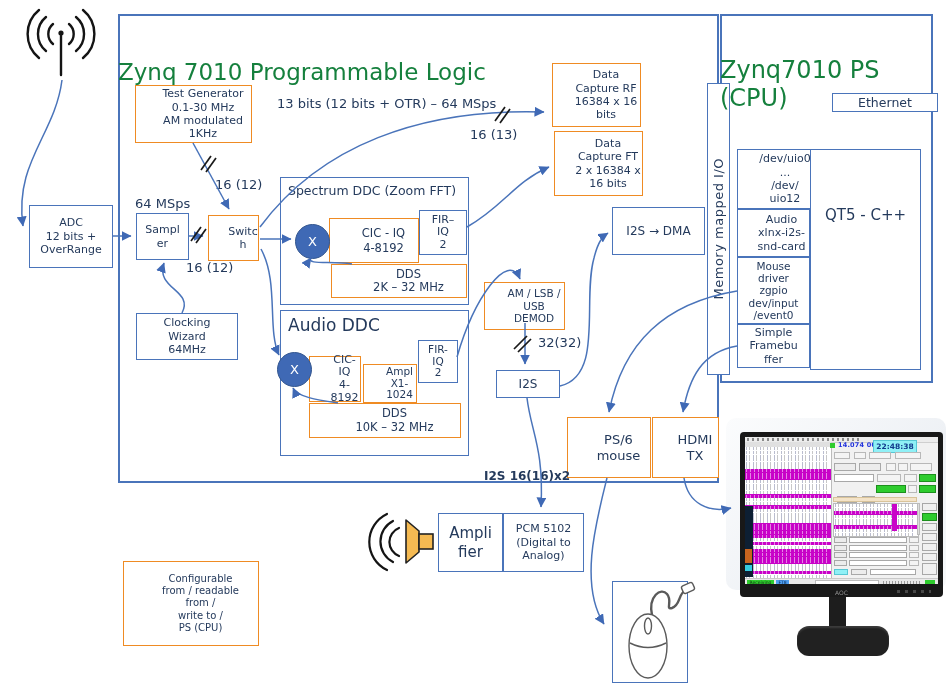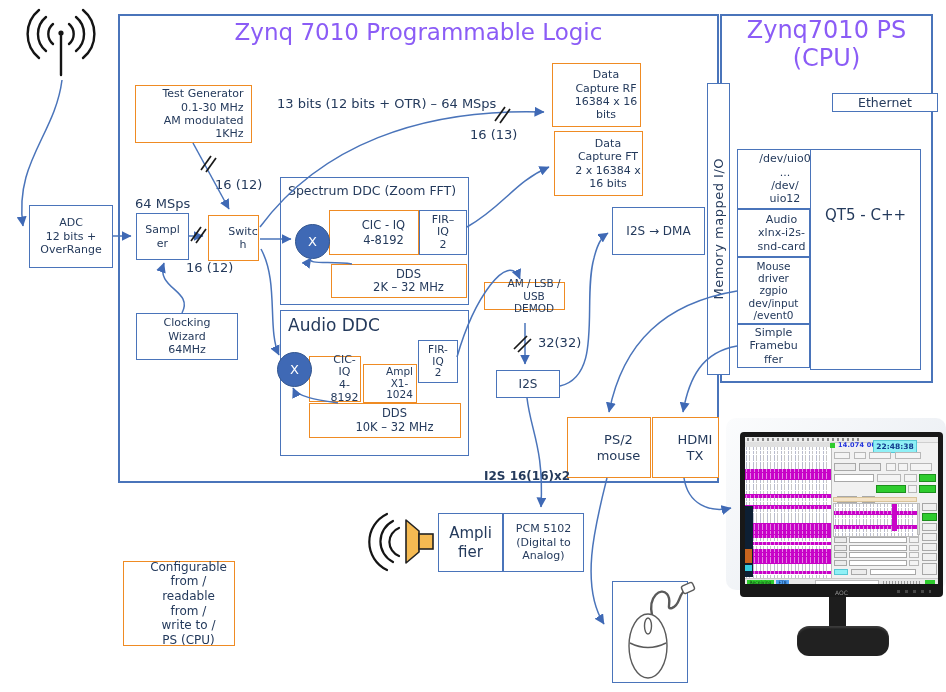--- a/index.html
+++ b/index.html
@@ -4,21 +4,21 @@
 <style>
   html,body{margin:0;padding:0;}
   body{width:946px;height:692px;position:relative;background:#fff;
        font-family:"DejaVu Sans","Liberation Sans",sans-serif;color:#243a5c;overflow:hidden;}
   .bx{position:absolute;background:#fff;border:1.6px solid #4a74ba;box-sizing:border-box;
       display:flex;align-items:center;justify-content:center;text-align:center;
       white-space:pre-line;font-size:11px;line-height:1.22;color:#243a5c;z-index:2;}
   .orange{border-color:#EF8B23;border-width:1.8px;padding-left:19px;}
   .frame{position:absolute;border:2px solid #4a74ba;box-sizing:border-box;background:transparent;z-index:1;}
   .lbl{position:absolute;font-size:13px;color:#243a5c;white-space:nowrap;z-index:3;}
-  .title{position:absolute;text-align:center;color:#8b5cf6;z-index:3;white-space:pre-line;}
+  .title{position:absolute;text-align:left;color:#15803d;z-index:3;white-space:pre-line;margin-top:40px;}
   .mix{position:absolute;width:33px;height:33px;border-radius:50%;background:#3f69b5;border:1.5px solid #33568f;
        color:#fff;display:flex;align-items:center;justify-content:center;font-size:13px;z-index:3;}
   .vert{writing-mode:vertical-rl;transform:rotate(180deg);font-size:13px;letter-spacing:.5px;}
   #overlay{position:absolute;left:0;top:0;z-index:9;pointer-events:none;}
   
   #splash{position:absolute;left:726px;top:418px;width:220px;height:172px;z-index:0;border-radius:10px;
           background:linear-gradient(135deg,#fbfcfd 0%,#eef1f5 60%,#f7f9fa 100%);}
   #mon-frame{position:absolute;left:740px;top:432px;width:203px;height:165px;background:#181818;
              border-radius:4px;z-index:3;}
   #screen{position:absolute;left:5px;top:5px;width:193px;height:147px;background:#f1f1f1;overflow:hidden;}
@@ -48,48 +48,48 @@
 <div class="frame" style="left:118px;top:14px;width:601px;height:469px;"></div>
 <div class="frame" style="left:720px;top:14px;width:213px;height:369px;"></div>
 
 <div class="title" style="left:118px;top:19px;width:601px;font-size:23px;">Zynq 7010 Programmable Logic</div>
 <div class="title" style="left:720px;top:17px;width:213px;font-size:24px;line-height:1.16;">Zynq7010 PS
 (CPU)</div>
 
 <div class="bx" style="left:29px;top:205px;width:84px;height:63px;">ADC
 12 bits +
 OverRange</div>
-<div class="bx orange" style="left:123px;top:561px;width:112px;height:85px;font-size:12px;">Configurable
+<div class="bx orange" style="left:123px;top:561px;width:136px;height:85px;font-size:10px;">Configurable
 from / readable
 from /
 write to /
 PS (CPU)</div>
 
-<div class="bx orange" style="left:135px;top:85px;width:117px;height:58px;text-align:right;">Test Generator
+<div class="bx orange" style="left:135px;top:85px;width:117px;height:58px;">Test Generator
 0.1-30 MHz
 AM modulated
 1KHz</div>
 <div class="lbl" style="left:277px;top:96px;">13 bits (12 bits + OTR) – 64 MSps</div>
 <div class="lbl" style="left:215px;top:177px;">16 (12)</div>
 <div class="lbl" style="left:135px;top:196px;">64 MSps</div>
 <div class="bx" style="left:136px;top:213px;width:53px;height:47px;">Sampl
 er</div>
 <div class="bx orange" style="left:208px;top:215px;width:51px;height:46px;">Switc
 h</div>
 <div class="lbl" style="left:186px;top:260px;">16 (12)</div>
 <div class="bx" style="left:136px;top:313px;width:102px;height:47px;">Clocking
 Wizard
 64MHz</div>
 
 <div class="frame" style="left:280px;top:177px;width:189px;height:128px;border-width:1.6px;"></div>
 <div class="lbl" style="left:288px;top:183px;font-size:12.5px;">Spectrum DDC (Zoom FFT)</div>
 <div class="mix" style="left:295px;top:224px;">
   <span>X</span>
 </div>
-<div class="bx orange" style="left:329px;top:210px;width:90px;height:45px;font-size:11.5px;">CIC - IQ
+<div class="bx orange" style="left:329px;top:218px;width:90px;height:45px;font-size:11.5px;">CIC - IQ
 4-8192</div>
 <div class="bx" style="left:419px;top:210px;width:48px;height:45px;line-height:1.1;">FIR–
 IQ
 2</div>
 <div class="bx orange" style="left:331px;top:264px;width:136px;height:34px;font-size:11.5px;line-height:1.15;">DDS
 2K – 32 MHz</div>
 
 <div class="frame" style="left:280px;top:310px;width:189px;height:146px;border-width:1.6px;"></div>
 <div class="lbl" style="left:288px;top:315px;font-size:17px;font-weight:500;">Audio DDC</div>
 <div class="mix" style="left:277px;top:352px;">
@@ -110,26 +110,26 @@
 <div class="bx orange" style="left:552px;top:63px;width:89px;height:64px;">Data
 Capture RF
 16384 x 16
 bits</div>
 <div class="lbl" style="left:470px;top:127px;">16 (13)</div>
 <div class="bx orange" style="left:554px;top:131px;width:89px;height:65px;">Data
 Capture FT
 2 x 16384 x
 16 bits</div>
 <div class="bx" style="left:612px;top:207px;width:93px;height:48px;font-size:12px;">I2S → DMA</div>
-<div class="bx orange" style="left:484px;top:282px;width:81px;height:28px;font-size:10.5px;line-height:1.18;">AM / LSB /
+<div class="bx orange" style="left:484px;top:282px;width:81px;height:48px;font-size:10.5px;line-height:1.18;">AM / LSB /
 USB
 DEMOD</div>
 <div class="lbl" style="left:538px;top:335px;">32(32)</div>
 <div class="bx" style="left:496px;top:370px;width:64px;height:28px;font-size:12px;">I2S</div>
-<div class="bx orange" style="left:567px;top:417px;width:84px;height:61px;font-size:13px;">PS/2
+<div class="bx orange" style="left:567px;top:417px;width:84px;height:61px;font-size:13px;">PS/6
 mouse</div>
 <div class="bx orange" style="left:652px;top:417px;width:67px;height:61px;font-size:13px;">HDMI TX</div>
 <div class="lbl" style="left:484px;top:469px;font-size:12px;font-weight:bold;">I2S 16(16)x2</div>
 <div class="bx" style="left:707px;top:83px;width:23px;height:292px;">
   <span class="vert">Memory mapped I/O</span>
 </div>
 
 <div class="bx" style="left:832px;top:93px;width:106px;height:19px;font-size:12.5px;">Ethernet</div>
 <div class="bx" style="left:737px;top:149px;width:96px;height:60px;text-align:center;">/dev/uio0
 ...

